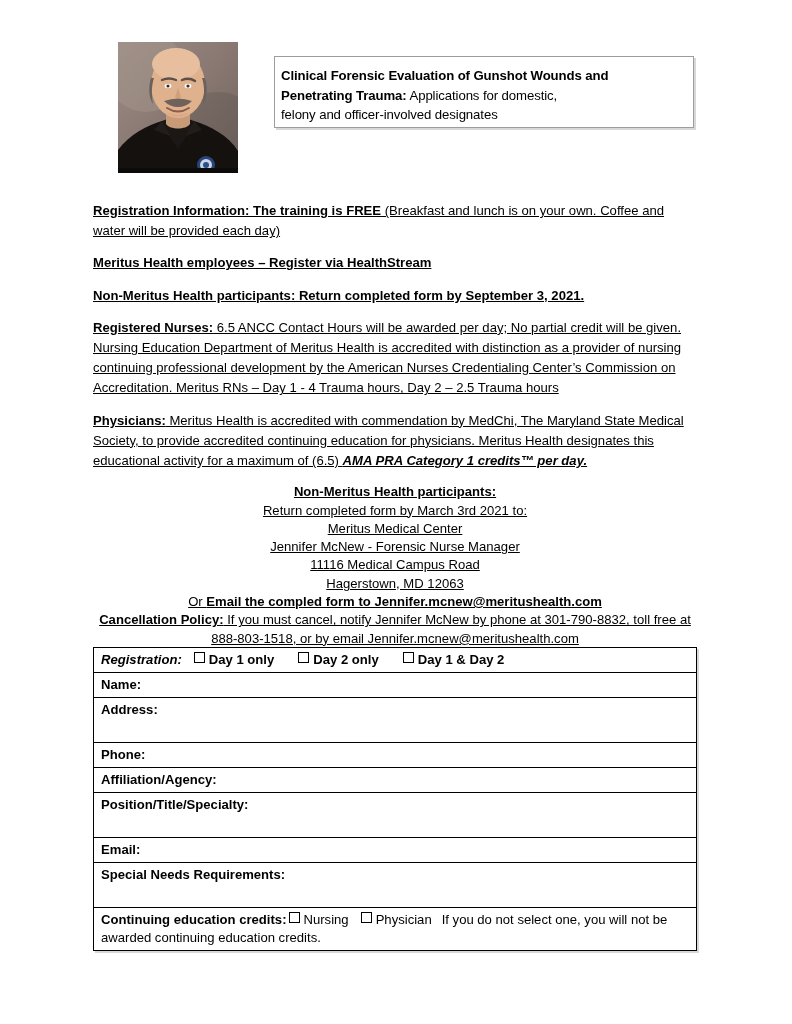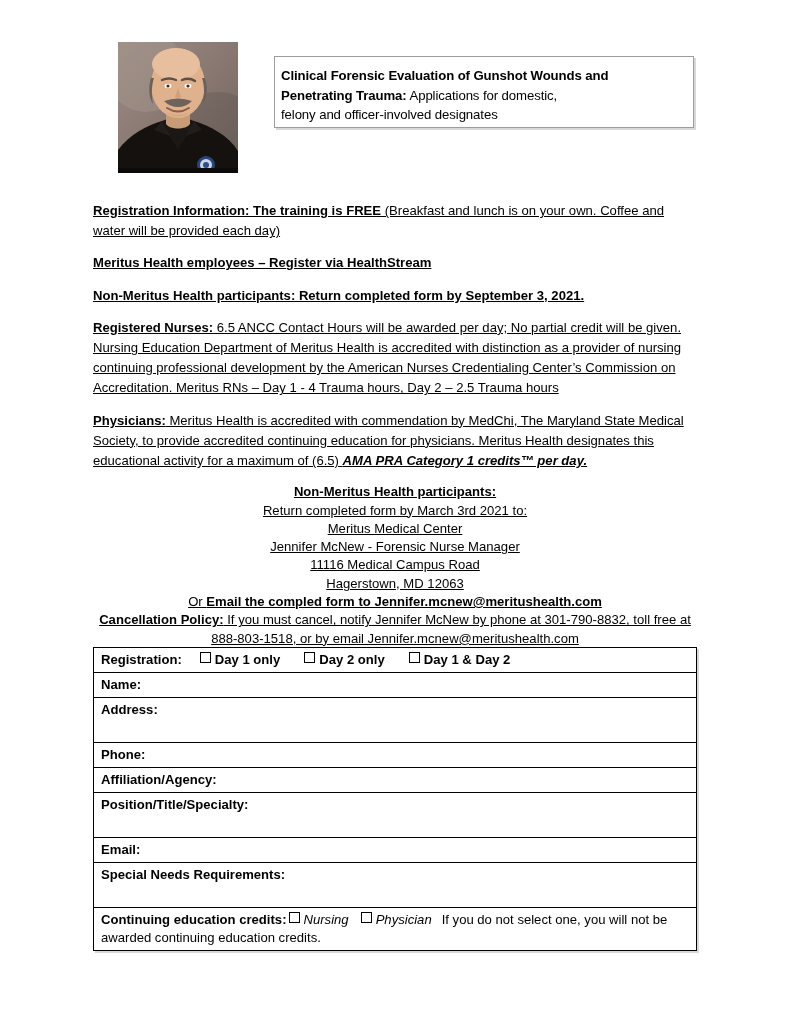--- a/index.html
+++ b/index.html
@@ -115,26 +115,26 @@
 
   .cbx {
     display: inline-block;
     width: 9px;
     height: 9px;
     border: 1px solid #000000;
     vertical-align: 1px;
     margin: 0 4px 0 0;
     background: #fff;
   }
-  .reg-label { margin-right: 18px; }
+  .reg-label { margin-right: 12px; font-style: italic; }
   .opt { margin-right: 24px; white-space: nowrap; }
   .opt:last-child { margin-right: 0; }
 
   .cec-normal { font-weight: normal; }
-  .cec-opt { margin: 4px 10px 0 2px; font-weight: normal; font-style: italic; }
+  .cec-opt { margin: 4px 10px 0 2px; font-weight: normal; }
 </style>
 </head>
 <body>
 
 <div class="page">
 
   <div class="header">
 
     <div class="portrait">
       <svg width="120" height="131" viewBox="0 0 120 131" xmlns="http://www.w3.org/2000/svg">

